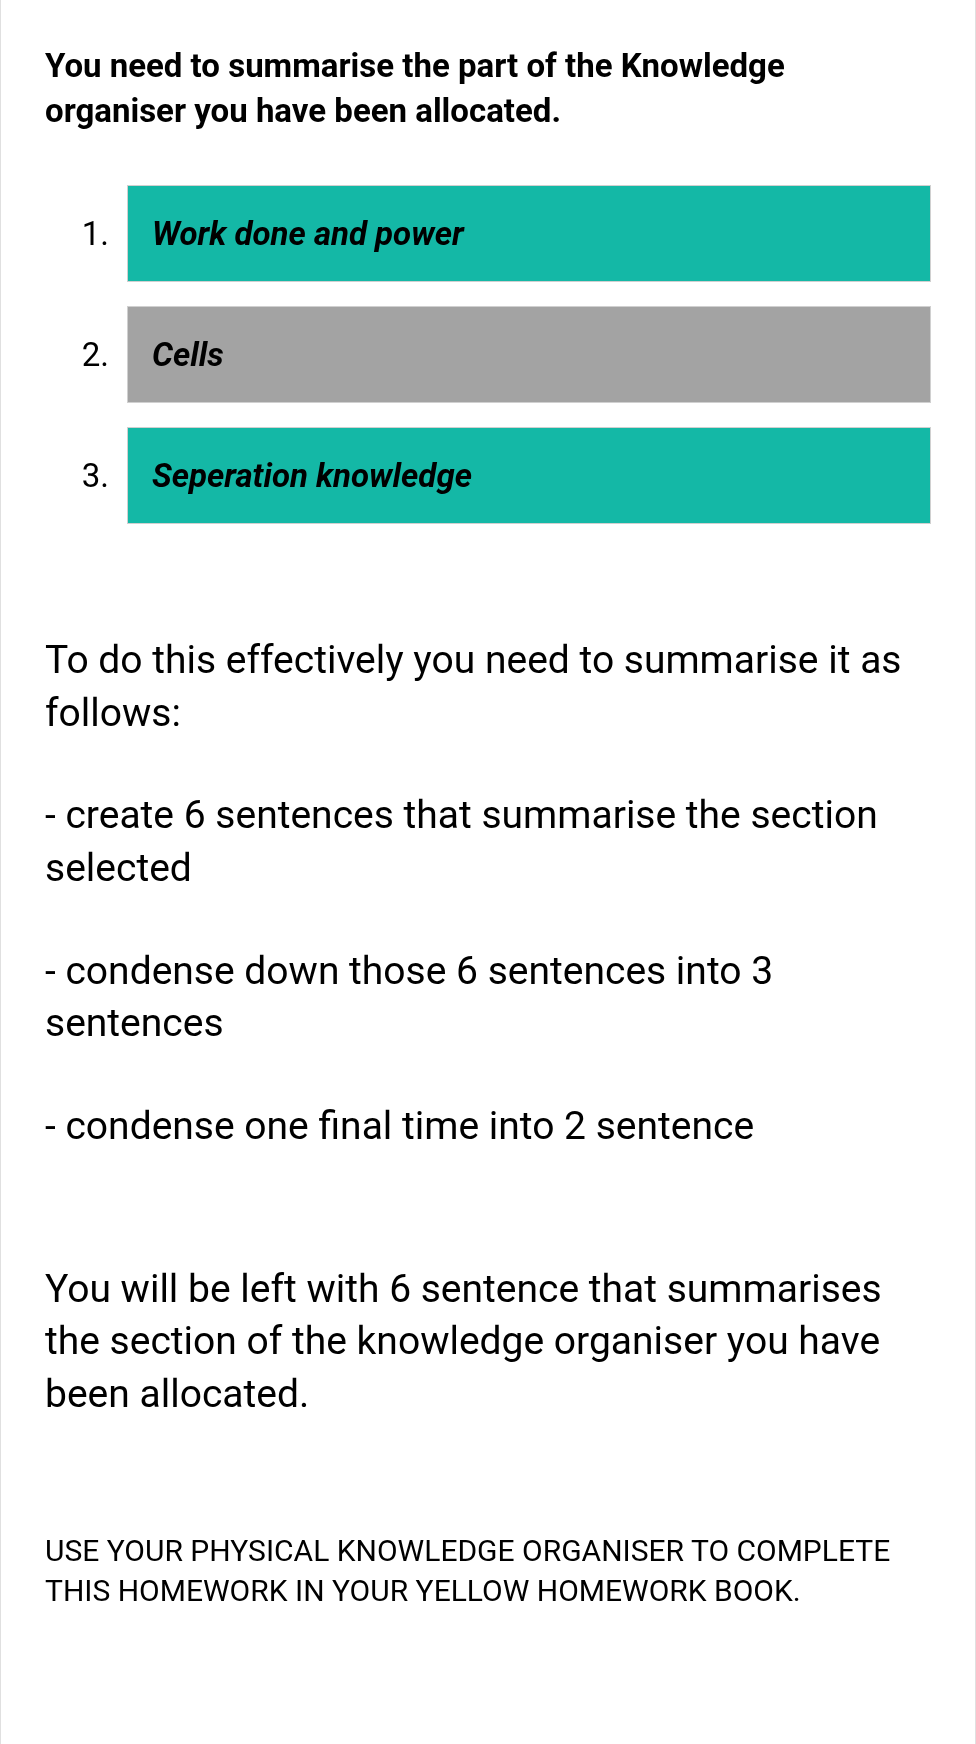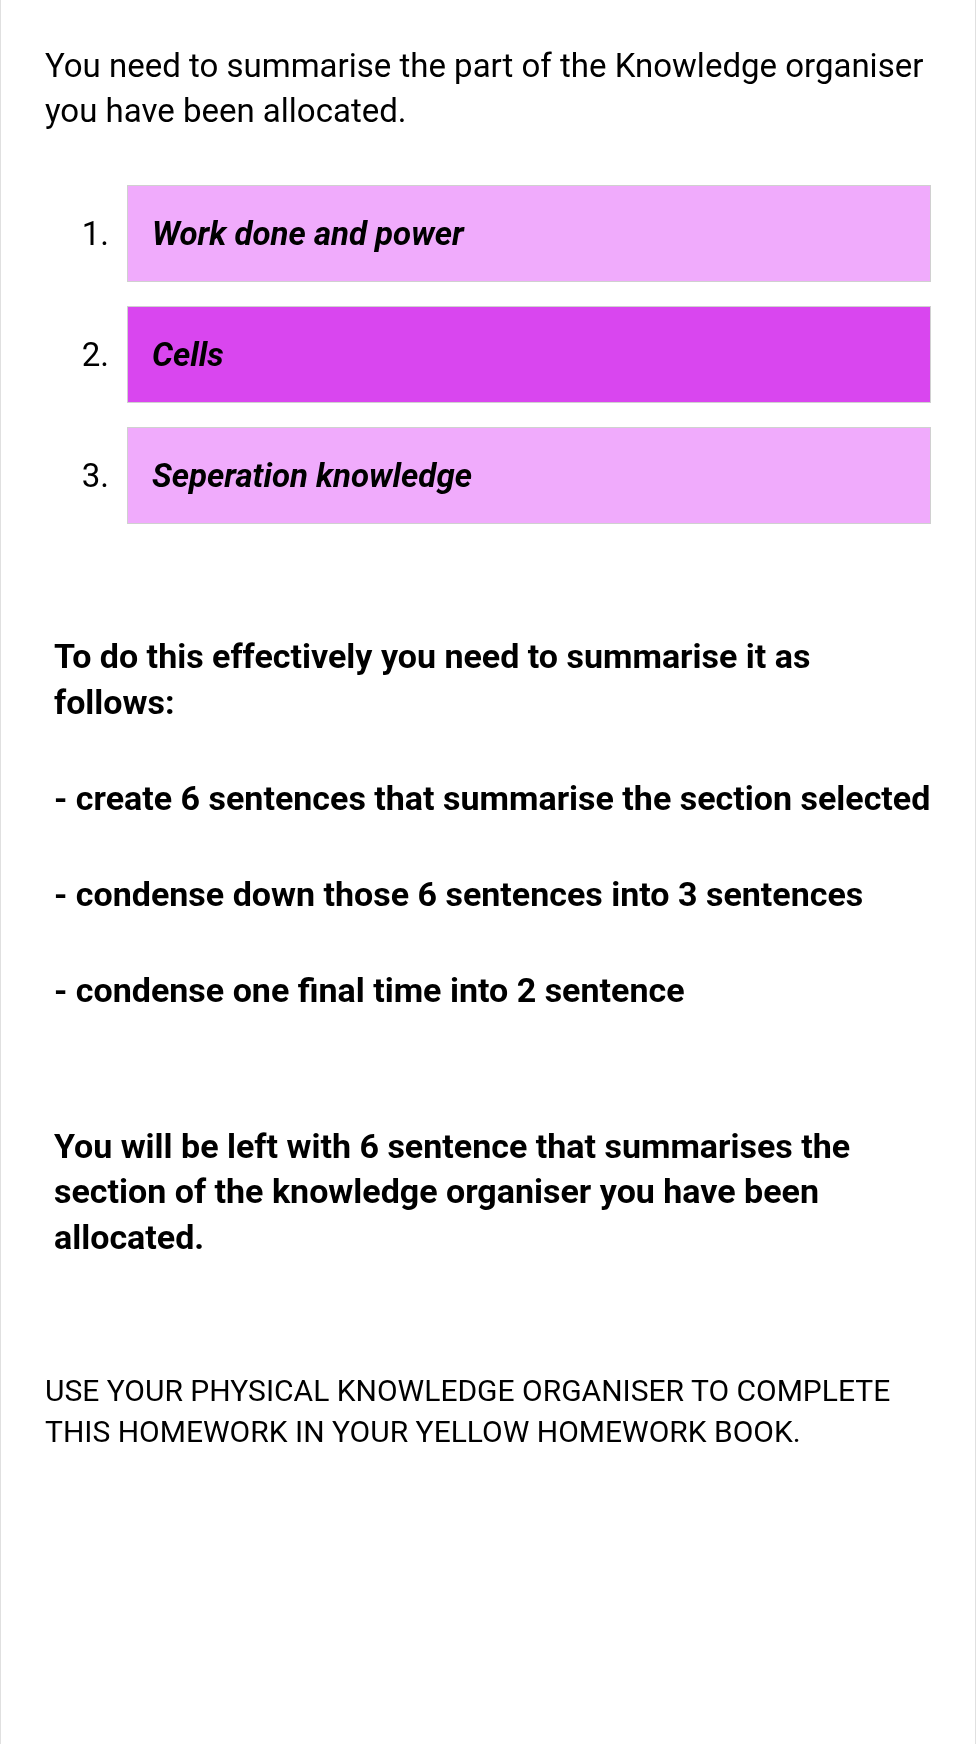--- a/index.html
+++ b/index.html
@@ -14,21 +14,21 @@
       min-height: 1744px;
       padding: 44px 44px 44px 44px;
       color: #000000;
       border-left: 1px solid #e0e0e0;
       border-right: 1px solid #e0e0e0;
     }
     .intro-text {
       font-size: 33px;
       line-height: 1.35;
       margin-bottom: 52px;
-      font-weight: 400;
+      font-weight: 700;
     }
     .topic-list {
       list-style: none;
       margin-bottom: 110px;
     }
     .topic-row {
       display: flex;
       align-items: center;
       margin-bottom: 24px;
     }
@@ -39,31 +39,30 @@
       padding-right: 18px;
       font-weight: 400;
     }
     .topic-box {
       flex: 1;
       border: 1px solid #d0d0d0;
       padding: 28px 24px;
       font-size: 33px;
       font-weight: 700;
       font-style: italic;
-      background: #f0abfc;
+      background: #14b8a6;
     }
     .topic-box.highlight {
-      background: #d946ef;
+      background: #a3a3a3;
     }
     .para {
-      font-size: 34px;
+      font-size: 39px;
       line-height: 1.35;
       margin-bottom: 50px;
-      font-weight: 700;
-      margin-left: 9px;
+      font-weight: 400;
     }
     .spacer-lg {
       height: 60px;
     }
     .uppercase-para {
       font-size: 30px;
       line-height: 1.35;
       font-weight: 400;
     }
   </style>

